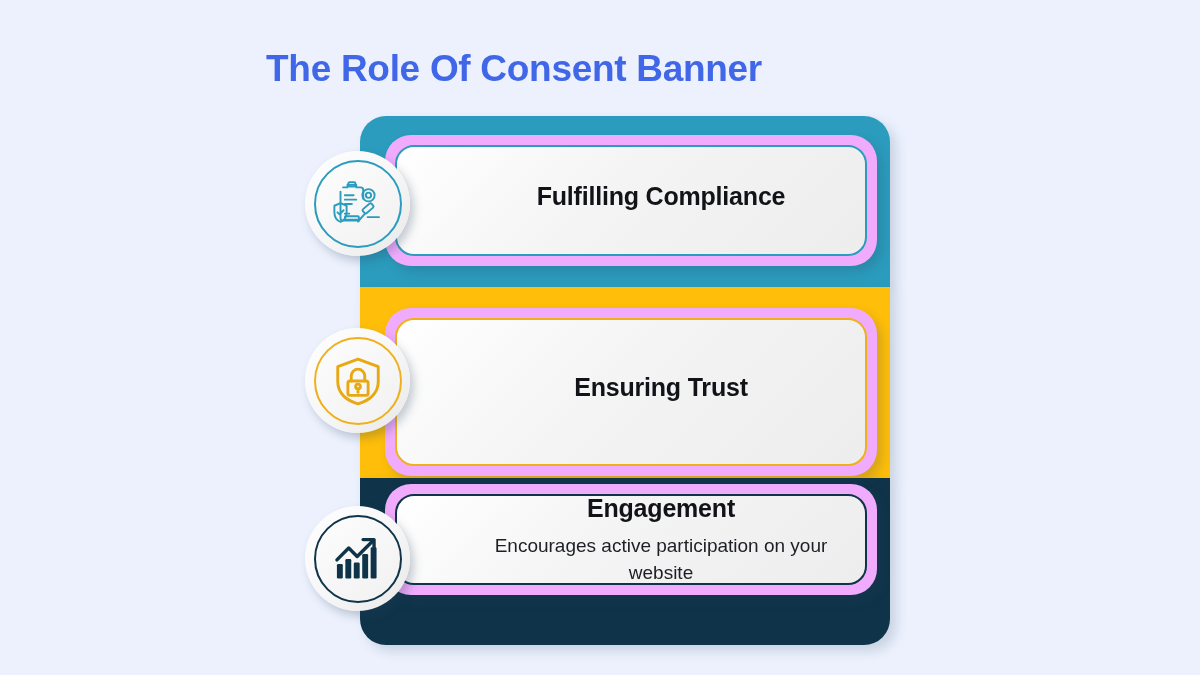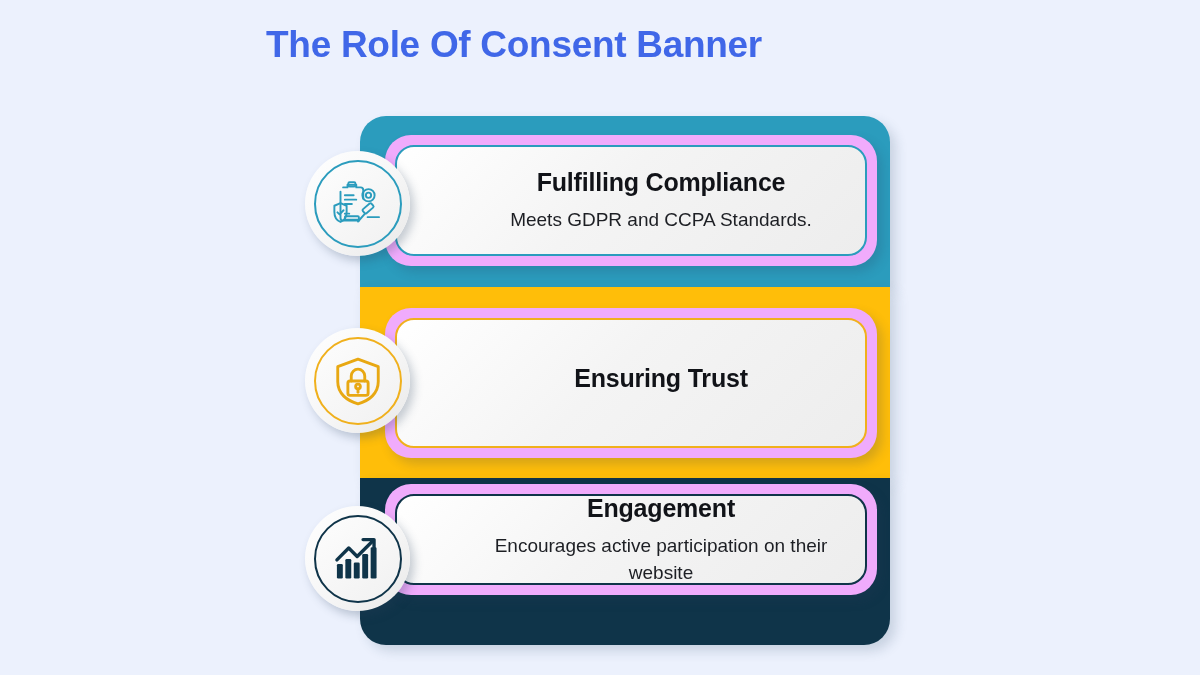--- a/index.html
+++ b/index.html
@@ -12,21 +12,21 @@
 
   body {
     background: #ecf1fd;
     font-family: "Liberation Sans", sans-serif;
     position: relative;
   }
 
   
   .page-title {
     position: absolute;
-    top: 24px;
+    top: 48px;
     left: 0;
     width: 1028px;
     text-align: center;
     font-size: 37px;
     font-weight: bold;
     color: #4067e8;
     letter-spacing: -0.3px;
     font-family: "Liberation Sans", sans-serif;
   }
 
@@ -73,21 +73,21 @@
     position: absolute;
     left: 25px;
     width: 492px;
     background: #f0abfc;
     border-radius: 26px;
     box-shadow: 5px 6px 11px rgba(40,60,90,0.20);
     padding: 10px;
   }
 
   .card-outer.c1 { top: 19px;  height: 131px; }
-  .card-outer.c2 { top: 192px; height: 150px; }
+  .card-outer.c2 { top: 192px; height: 168px; }
   .card-outer.c3 { top: 368px; height: 111px; }
 
   
   .card-inner {
     width: 100%;
     height: 100%;
     border-radius: 19px;
     background: linear-gradient(135deg, #ffffff 0%, #f4f4f4 45%, #ededed 100%);
     display: flex;
     flex-direction: column;
@@ -159,34 +159,33 @@
 
 <div class="stack">
 
   <div class="backing b-teal"></div>
   <div class="backing b-yellow"></div>
   <div class="backing b-navy"></div>
 
   <div class="card-outer c1">
     <div class="card-inner">
       <div class="card-title">Fulfilling Compliance</div>
-      <div class="card-desc">Meets GDPR and CCPA Standards.</div>
     </div>
   </div>
 
   <div class="card-outer c2">
     <div class="card-inner">
       <div class="card-title">Ensuring Trust</div>
     </div>
   </div>
 
   <div class="card-outer c3">
     <div class="card-inner">
       <div class="card-title">Engagement</div>
-      <div class="card-desc">Encourages active participation on their website</div>
+      <div class="card-desc">Encourages active participation on your website</div>
     </div>
   </div>
 
   <div class="badge g1">
     <div class="badge-ring">
       <span>
         <svg width="56" height="56" viewBox="0 0 64 64" fill="none" stroke="#2b9cbd" stroke-width="2.2" stroke-linecap="round" stroke-linejoin="round">
           <path d="M15 13h5v-3h10v3h5a3 3 0 0 1 3 3v10"></path>
           <path d="M12 18v30a3 3 0 0 0 3 3h18"></path>
           <rect x="21" y="7" width="8" height="5" rx="1.4"></rect>

